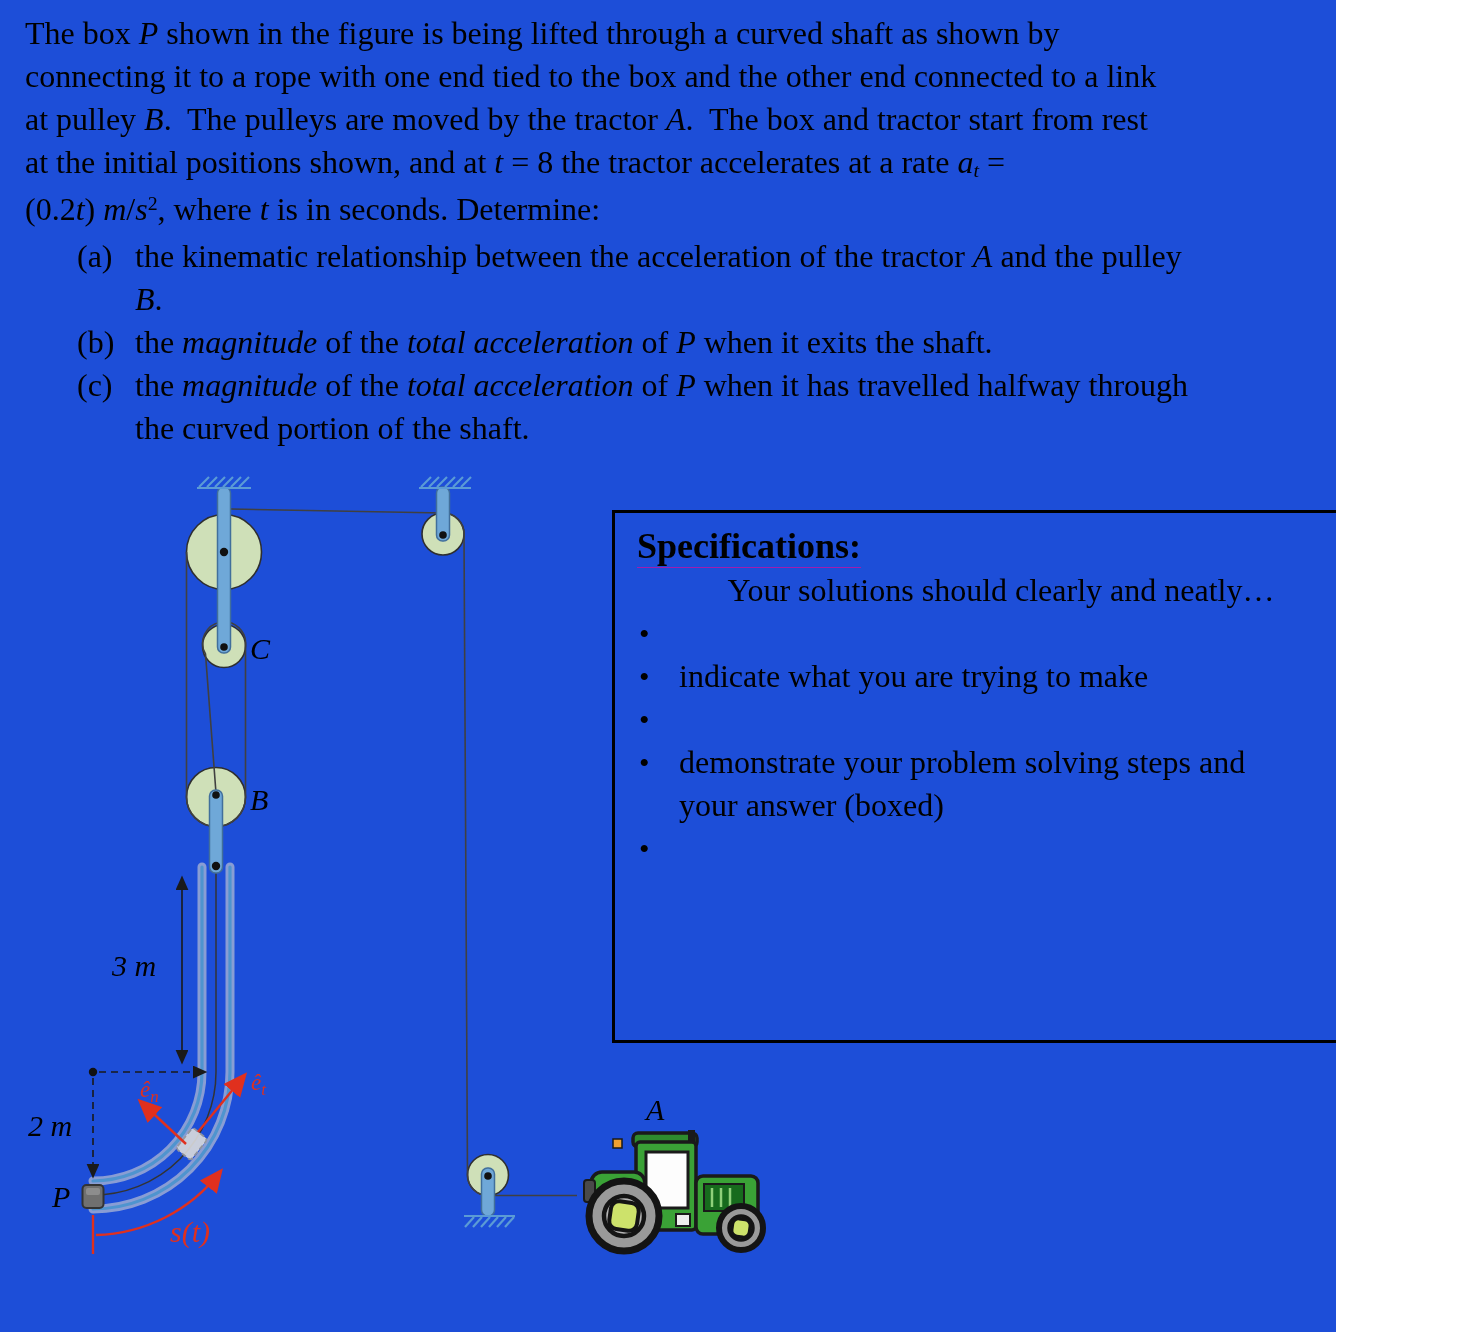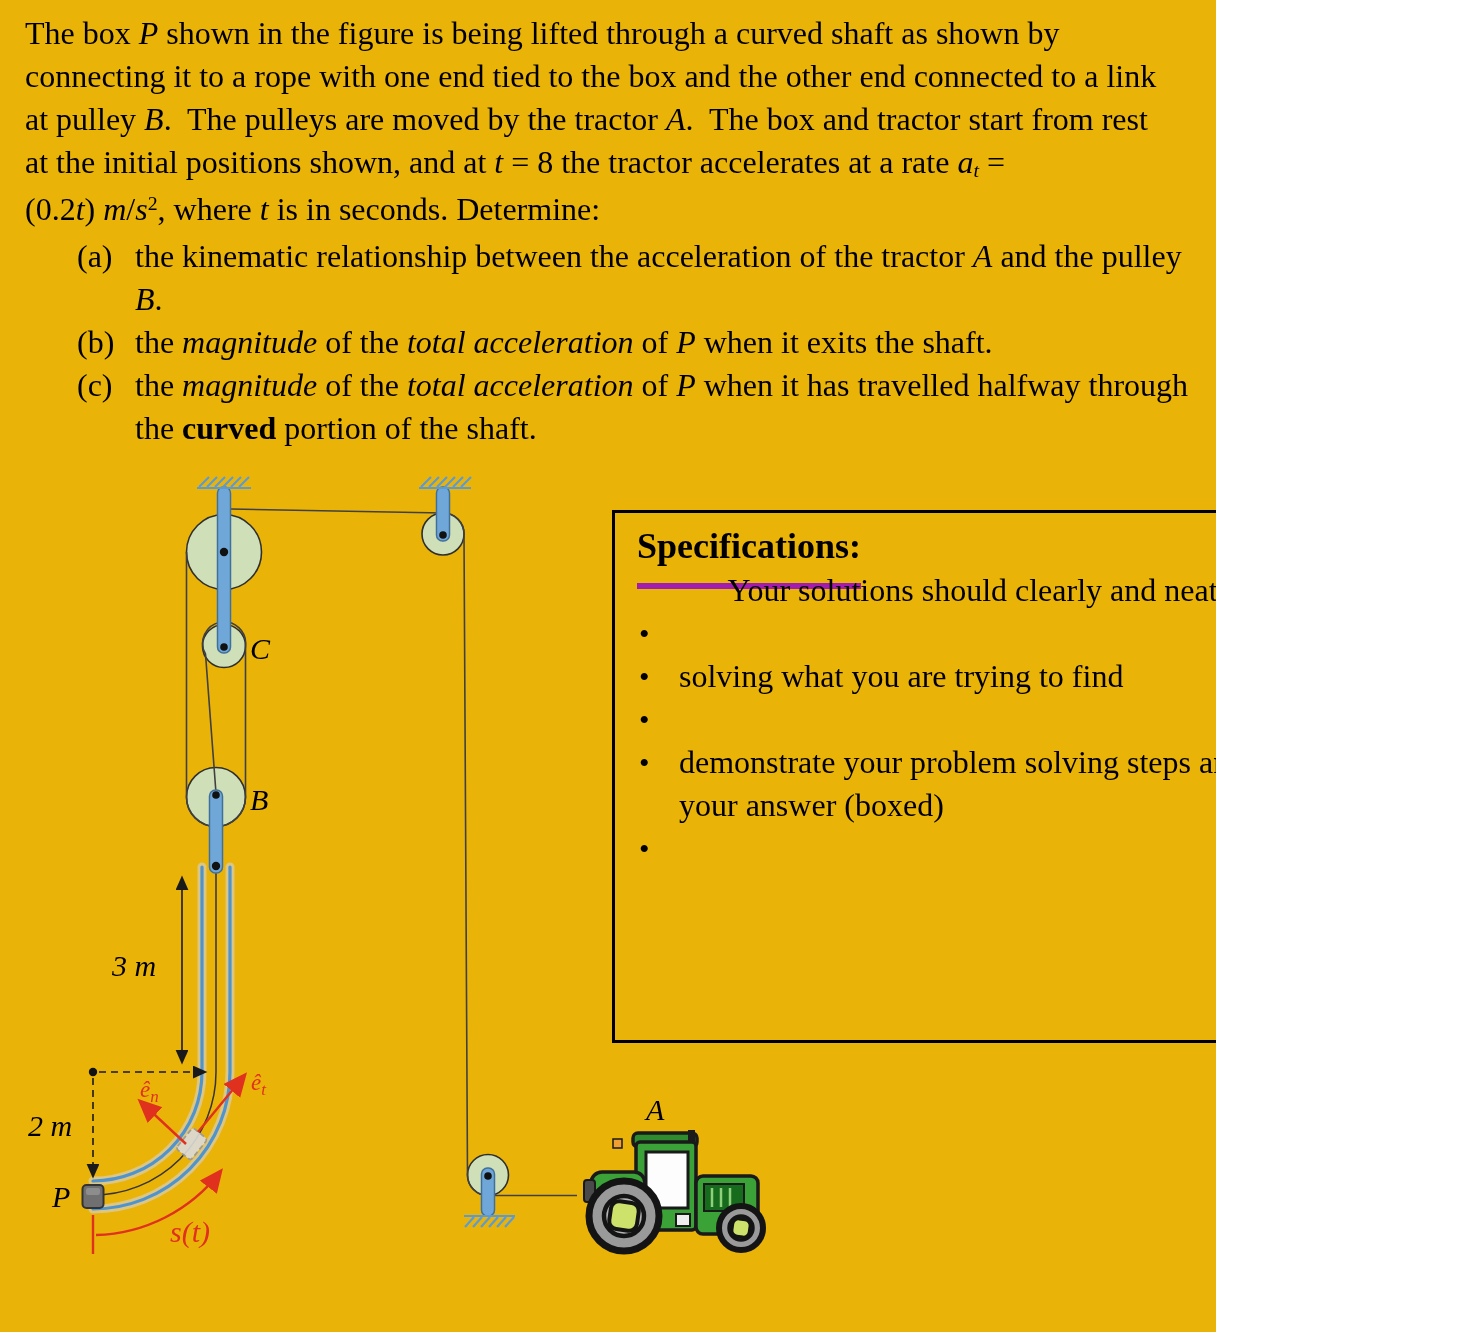--- a/index.html
+++ b/index.html
@@ -1,40 +1,40 @@
 <!DOCTYPE html>
 <html><head>
 <meta charset="utf-8">
 <style>
   html,body{margin:0;padding:0;background:#fff;}
   .page{
-    position:relative;width:1216px;height:1332px;background:#eab308;
+    position:relative;width:1336px;height:1332px;background:#1d4ed8;
     font-family:"Liberation Serif",serif;color:#000;overflow:hidden;
   }
   
   .problem{
     position:absolute;left:25px;top:12px;font-size:32px;line-height:43px;
   }
   .line{white-space:pre;}
   .line span{white-space:pre;}
   .line .i{font-style:italic;}
-  .line .b{font-weight:bold;}
+  .line .b{font-weight:normal;}
   .line .sup{font-size:0.62em;position:relative;top:-0.5em;}
   .line .sub{font-style:italic;font-size:0.62em;position:relative;top:0.18em;}
   .line.item{position:relative;padding-left:110px;}
   .line.cont{padding-left:110px;}
   .ilabel{position:absolute;left:52px;top:0;}
   
   .spec{
     position:absolute;left:612px;top:510px;width:774px;height:533px;
     border:3px solid #000;box-sizing:border-box;padding:10px 18px 0 22px;
     font-size:32px;line-height:43px;
   }
   .spec-title{font-size:36px;font-weight:bold;line-height:46px;}
-  .spec-title span{border-bottom:6px solid #a21caf;padding-bottom:17px;}
+  .spec-title span{border-bottom:1px solid #a21caf;padding-bottom:1px;}
   .spec-intro{white-space:pre;text-align:center;}
   .bullet-row{display:flex;align-items:flex-start;}
   .bullet-glyph{width:40px;padding-left:2px;font-size:30px;}
   .bullet-text{width:612px;white-space:pre-wrap;}
   
   .figure{position:absolute;left:0;top:0;width:1483px;height:1332px;}
   .figlabel{font-family:"Liberation Serif",serif;font-style:italic;font-size:30px;fill:#000;}
   .figred{font-family:"Liberation Serif",serif;font-style:italic;fill:#e0301e;}
 </style>
 </head>
@@ -216,21 +216,21 @@
   </svg>
 
   <div class="spec">
     <div class="spec-title"><span>Specifications:</span></div>
     <div class="spec-intro">Your solutions should clearly and neatly…</div>
     <div class="bullet-row">
       <span class="bullet-glyph">•</span>
     </div>
     <div class="bullet-row">
       <span class="bullet-glyph">•</span>
-      <span class="bullet-text">solving what you are trying to find</span>
+      <span class="bullet-text">indicate what you are trying to make</span>
     </div>
     <div class="bullet-row">
       <span class="bullet-glyph">•</span>
     </div>
     <div class="bullet-row">
       <span class="bullet-glyph">•</span>
       <span class="bullet-text">demonstrate your problem solving steps and your answer (boxed)</span>
     </div>
     <div class="bullet-row">
       <span class="bullet-glyph">•</span>

